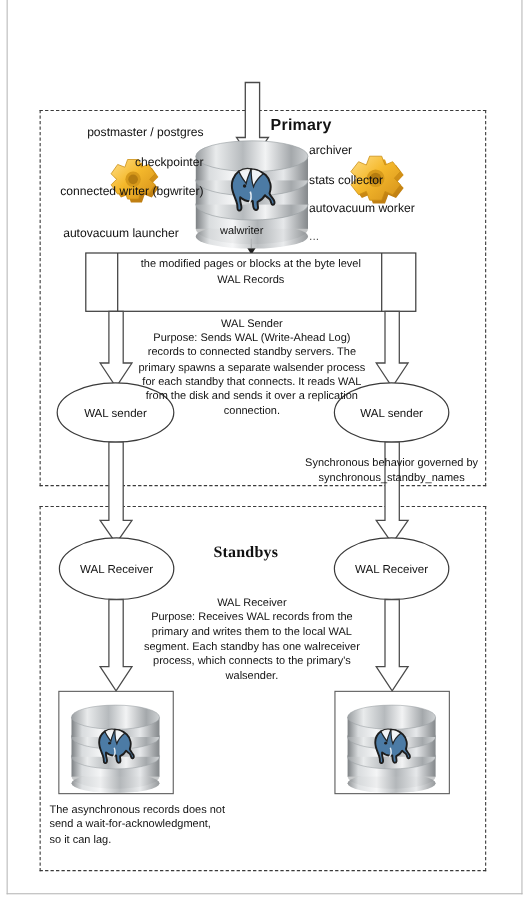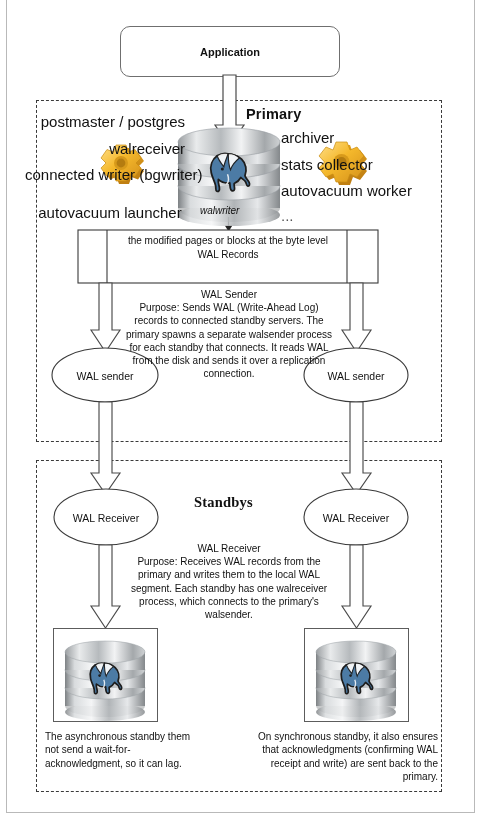--- a/index.html
+++ b/index.html
@@ -17,44 +17,41 @@
   #standbys-title{left:194px;top:494px;font-family:Liberation Serif, serif;}
 
   
   #app-box{position:absolute;left:120px;top:26px;width:218px;height:49px;
     border:1.2px solid #6f6f6f;border-radius:10px;background:#fff;
     display:flex;align-items:center;justify-content:center;font-weight:bold;font-size:11px;}
 
   svg.ov{position:absolute;left:0;top:0;width:480px;height:820px;pointer-events:none;}
 
   
-  .lbl{position:absolute;font-size:15px;line-height:13px;white-space:nowrap;}
+  .lbl{position:absolute;font-size:11px;line-height:13px;white-space:nowrap;}
   .lblR{text-align:right;}
   .note{position:absolute;font-size:10px;line-height:13.2px;}
   .ellipse-lbl{position:absolute;font-size:10.5px;text-align:center;}
   .dbframe{position:absolute;border:1px solid #5c5c5c;box-sizing:border-box;}
-  .wtxt{position:absolute;font-size:10px;font-style:italic;}
+  .wtxt{position:absolute;font-size:10px;}
   .cap{position:absolute;font-size:10px;line-height:13.4px;}
   .capR{text-align:right;}
 </style>
 </head>
 <body>
 
 <div id="stage">
 
   <div class="pageborder"></div>
 
   <div class="region" id="region-primary"></div>
   <div class="region" id="region-standbys"></div>
   <div class="region-title" id="primary-title">Primary</div>
   <div class="region-title" id="standbys-title">Standbys</div>
 
-  <div id="app-box">
-    <span>Application</span>
-  </div>
 
   <svg class="ov" viewBox="0 0 480 820">
     <defs>
       <linearGradient id="cylTop" x1="0" y1="0" x2="1" y2="0">
         <stop offset="0" stop-color="#9a9ea1"></stop>
           <stop offset="0.18" stop-color="#e9ebec"></stop>
         <stop offset="0.42" stop-color="#b6babd"></stop>
           <stop offset="0.62" stop-color="#f2f3f4"></stop>
         <stop offset="0.85" stop-color="#a4a8ab"></stop>
           <stop offset="1" stop-color="#cfd2d4"></stop>
@@ -199,21 +196,21 @@
         <path d="M-4 -22 L7 -22 L10 -14 L17 -17 L24 -8 L18.5 -2 L24 4 L17 13 L10 10 L7 18 L-4 18 L-7 10 L-14 13 L-21 4 L-15.5 -2 L-21 -8 L-14 -17 L-7 -14 Z" fill="url(#gearG2)"></path>
       </g>
       <path d="M-4 -22 L7 -22 L10 -14 L17 -17 L24 -8 L18.5 -2 L24 4 L17 13 L10 10 L7 18 L-4 18 L-7 10 L-14 13 L-21 4 L-15.5 -2 L-21 -8 L-14 -17 L-7 -14 Z" fill="url(#gearG)" stroke="#c98d12" stroke-width="0.7"></path>
       <ellipse cx="1.5" cy="-2" rx="8" ry="8" fill="#d79a1b"></ellipse>
       <ellipse cx="1.5" cy="-2" rx="5" ry="5" fill="#b47c10"></ellipse>
     </g>
 
   </svg>
 
   <div class="lbl lblR" style="left:35px;top:115px;width:150px;">postmaster / postgres</div>
-  <div class="lbl lblR" style="left:35px;top:142px;width:150px;">walreceiver</div>
+  <div class="lbl lblR" style="left:35px;top:142px;width:150px;">checkpointer</div>
   <div class="lbl lblR" style="left:25px;top:168px;width:160px;">connected writer (bgwriter)</div>
   <div class="lbl lblR" style="left:35px;top:206px;width:150px;text-align:center;">autovacuum launcher</div>
 
   <div class="lbl" style="left:281px;top:131px;">archiver</div>
   <div class="lbl" style="left:281px;top:158px;">stats collector</div>
   <div class="lbl" style="left:281px;top:184px;">autovacuum worker</div>
   <div class="lbl" style="left:281px;top:209px;color:#555;">...</div>
 
   <div class="wtxt" style="left:200px;top:205px;">walwriter</div>
 
@@ -223,28 +220,28 @@
   </div>
 
   <div class="note" style="left:122px;top:288px;width:214px;text-align:center;">
     <div>WAL Sender</div>
     <div>Purpose: Sends WAL (Write-Ahead Log) records to connected standby servers. The primary spawns a separate walsender process for each standby that connects. It reads WAL from the disk and sends it over a replication connection.</div>
   </div>
 
   <div class="ellipse-lbl" style="left:55px;top:370px;width:100px;">WAL sender</div>
   <div class="ellipse-lbl" style="left:306px;top:370px;width:100px;">WAL sender</div>
 
+  <div class="note" style="left:274px;top:415px;width:164px;text-align:center;">Synchronous behavior governed by synchronous_standby_names</div>
 
   <div class="ellipse-lbl" style="left:56px;top:512px;width:100px;">WAL Receiver</div>
   <div class="ellipse-lbl" style="left:306px;top:512px;width:100px;">WAL Receiver</div>
 
   <div class="note" style="left:122px;top:542px;width:214px;text-align:center;">
     <div>WAL Receiver</div>
     <div>Purpose: Receives WAL records from the primary and writes them to the local WAL segment. Each standby has one walreceiver process, which connects to the primary's walsender.</div>
   </div>
 
   <div class="dbframe" style="left:53px;top:628px;width:105px;height:94px;"></div>
   <div class="dbframe" style="left:304px;top:628px;width:105px;height:94px;"></div>
 
-  <div class="cap" style="left:45px;top:730px;width:160px;">The asynchronous standby them not send a wait-for-acknowledgment, so it can lag.</div>
-  <div class="cap capR" style="left:258px;top:730px;width:180px;">On synchronous standby, it also ensures that acknowledgments (confirming WAL receipt and write) are sent back to the primary.</div>
+  <div class="cap" style="left:45px;top:730px;width:160px;">The asynchronous records does not send a wait-for-acknowledgment, so it can lag.</div>
 
 </div>
 
 </body></html>

